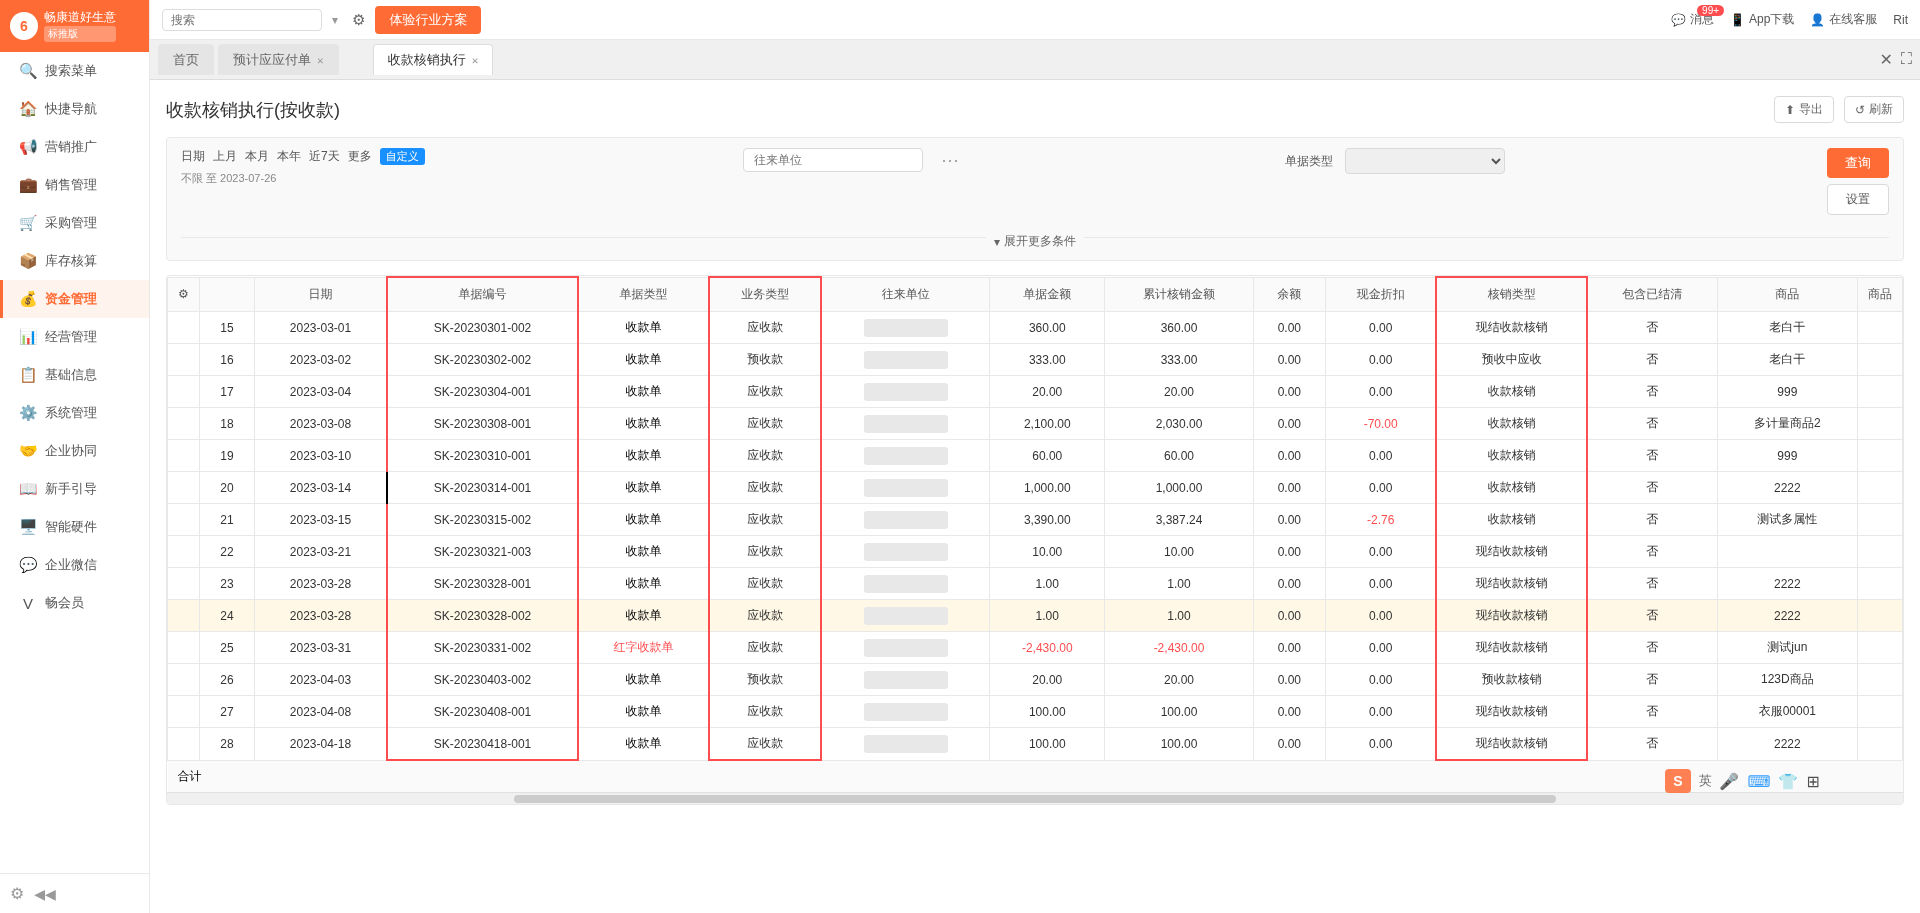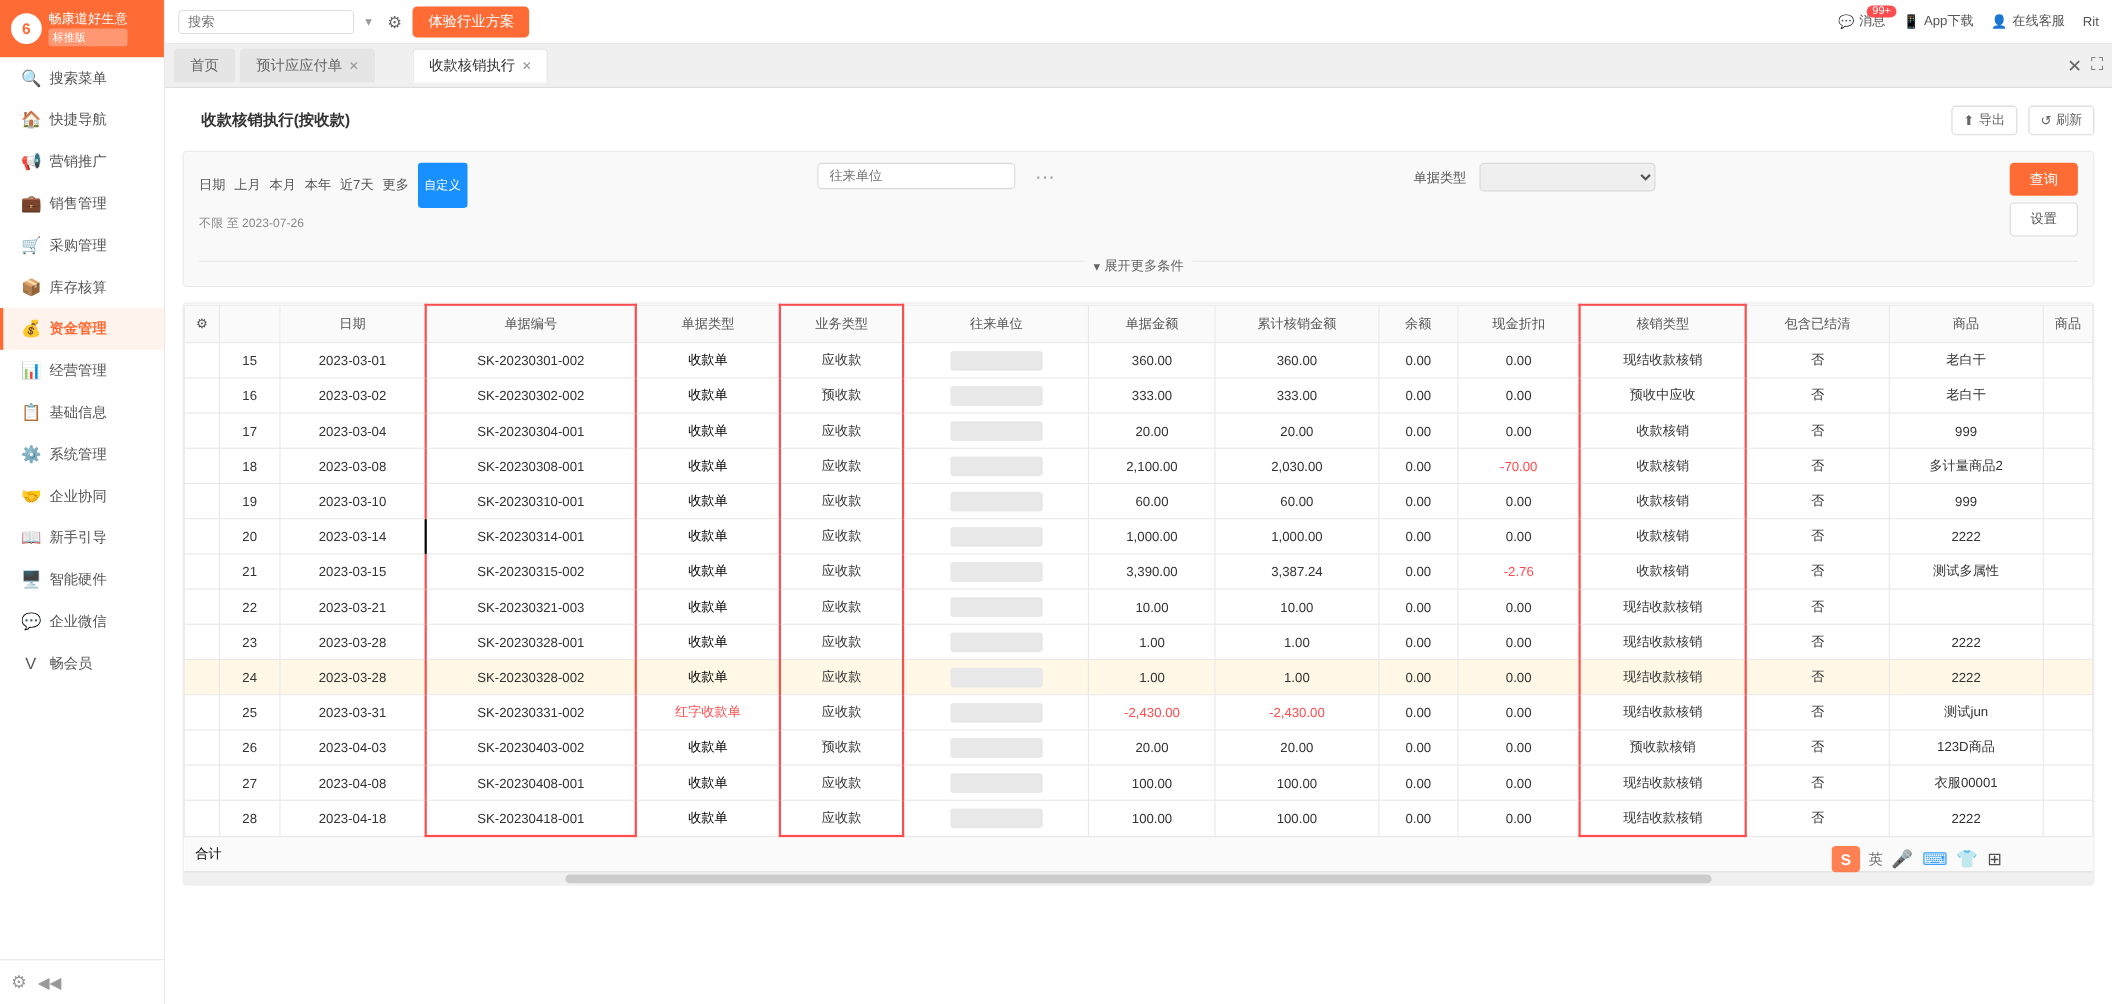--- a/index.html
+++ b/index.html
@@ -42,30 +42,30 @@
     .tab-ctrl-btn { color: #666; cursor: pointer; font-size: 16px; }
 
     
     .page-content { flex: 1; overflow: auto; padding: 0; background: #f5f5f5; }
 
     
     .page-inner { background: #fff; margin: 0; padding: 16px; min-height: 100%; }
 
     
     .page-title-bar { display: flex; align-items: center; margin-bottom: 14px; }
-    .page-title { font-size: 14px; font-weight: bold; color: #333; margin-left: 17px; }
+    .page-title { font-size: 18px; font-weight: normal; color: #333; }
     .page-title-actions { margin-left: auto; display: flex; gap: 10px; }
     .btn-export { display: flex; align-items: center; gap: 4px; color: #666; font-size: 12px; cursor: pointer; border: 1px solid #d9d9d9; border-radius: 4px; padding: 4px 10px; background: #fff; }
     .btn-refresh { display: flex; align-items: center; gap: 4px; color: #666; font-size: 12px; cursor: pointer; border: 1px solid #d9d9d9; border-radius: 4px; padding: 4px 10px; background: #fff; }
 
     
     .filter-bar { background: #f9f9f9; border: 1px solid #e8e8e8; border-radius: 4px; padding: 10px 14px; margin-bottom: 14px; }
     .filter-label { color: #555; font-size: 12px; white-space: nowrap; }
     .filter-date-btn { color: #555; font-size: 12px; cursor: pointer; }
-    .filter-date-btn.custom { background: #1890ff; color: #fff; border-radius: 3px; padding: 13px 6px; font-size: 11px; }
+    .filter-date-btn.custom { background: #1890ff; color: #fff; border-radius: 3px; padding: 1px 6px; font-size: 11px; }
     .filter-input { border: 1px solid #d9d9d9; border-radius: 4px; padding: 4px 10px; font-size: 12px; color: #999; width: 180px; }
     .filter-select { border: 1px solid #d9d9d9; border-radius: 4px; padding: 4px 10px; font-size: 12px; color: #555; width: 160px; }
     .filter-dots { color: #999; font-size: 18px; margin: 0 6px; }
     .btn-query { background: #ff6b35; color: #fff; border: none; border-radius: 4px; padding: 6px 18px; font-size: 13px; cursor: pointer; }
     .btn-setting { background: #fff; color: #555; border: 1px solid #d9d9d9; border-radius: 4px; padding: 6px 12px; font-size: 12px; cursor: pointer; }
     .filter-expand { display: flex; align-items: center; gap: 4px; color: #666; font-size: 12px; cursor: pointer; justify-content: center; margin-top: 8px; }
     .filter-expand-line { flex: 1; height: 1px; background: #e8e8e8; }
     .filter-actions { display: flex; flex-direction: column; gap: 6px; margin-left: auto; }
 
     
@@ -194,21 +194,21 @@
       </div>
       <div class="header-service">
         <span>👤</span>
         <span>在线客服</span>
       </div>
       <span class="header-user">Rit</span>
     </div>
   </div>
 
   <div class="tab-bar">
-    <div id="tabs-container" style="display:flex;align-items:center;">
+    <div id="tabs-container" style="display:flex;align-items:center;font-family:Liberation Mono, monospace;">
         <div class="tab inactive">
           <span>首页</span>
         </div>
         <div class="tab inactive">
           <span>预计应应付单</span>
           <span class="tab-close">✕</span>
         </div>
         <div class="tab active">
           <span>收款核销执行</span>
           <span class="tab-close">✕</span>

